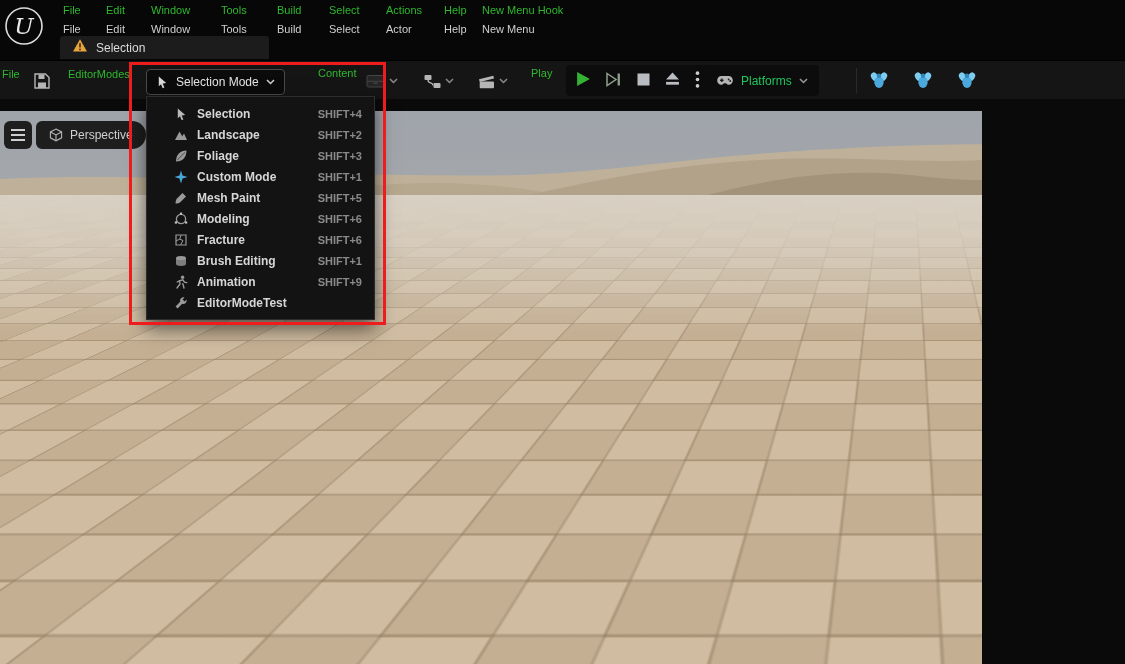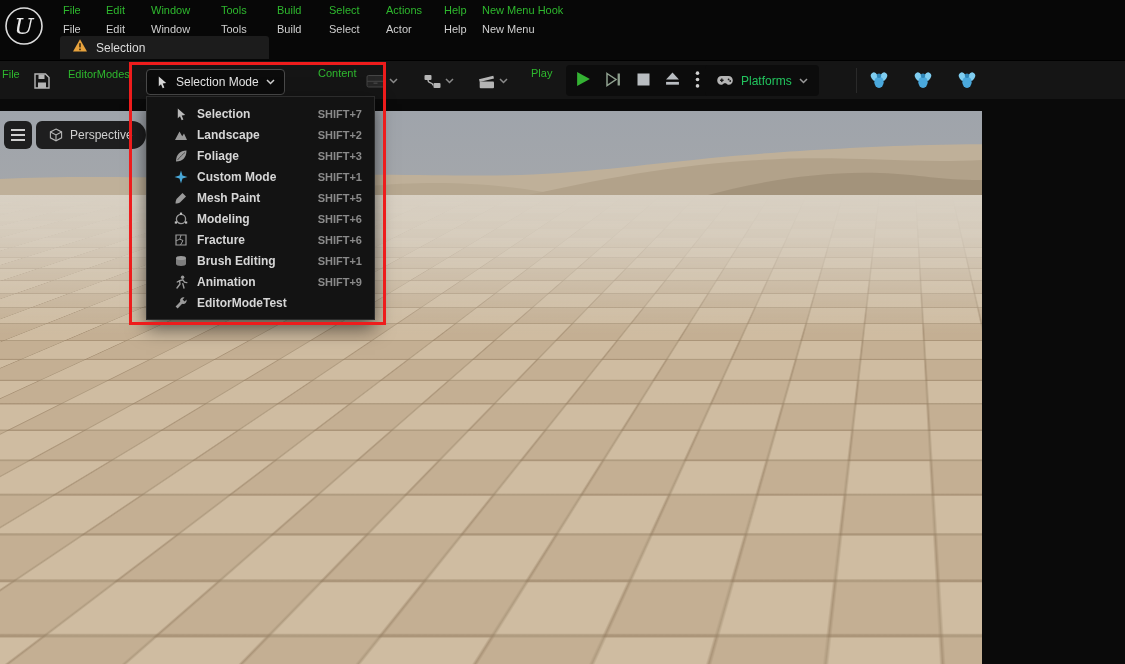--- a/index.html
+++ b/index.html
@@ -289,21 +289,21 @@
 
   <div class="mode-menu">
 
     <div class="mm-row">
       <span class="mm-icon">
         <svg width="13" height="14" viewBox="0 0 14 14">
             <path d="M3 1 L11 8 L7.2 8.6 L9 13 L7.2 13.8 L5.4 9.4 L3 11.6 Z" fill="#b9b9b9"></path>
           </svg>
       </span>
       <span class="mm-label">Selection</span>
-      <span class="mm-shortcut">SHIFT+7</span>
+      <span class="mm-shortcut">SHIFT+4</span>
     </div>
 
     <div class="mm-row">
       <span class="mm-icon">
         <svg width="14" height="13" viewBox="0 0 14 13">
             <path d="M1 12 L5.5 3.5 L8.2 8.3 L10 5.6 L13 12 Z" fill="#9a9a9a"></path>
           </svg>
       </span>
       <span class="mm-label">Landscape</span>
       <span class="mm-shortcut">SHIFT+2</span>

